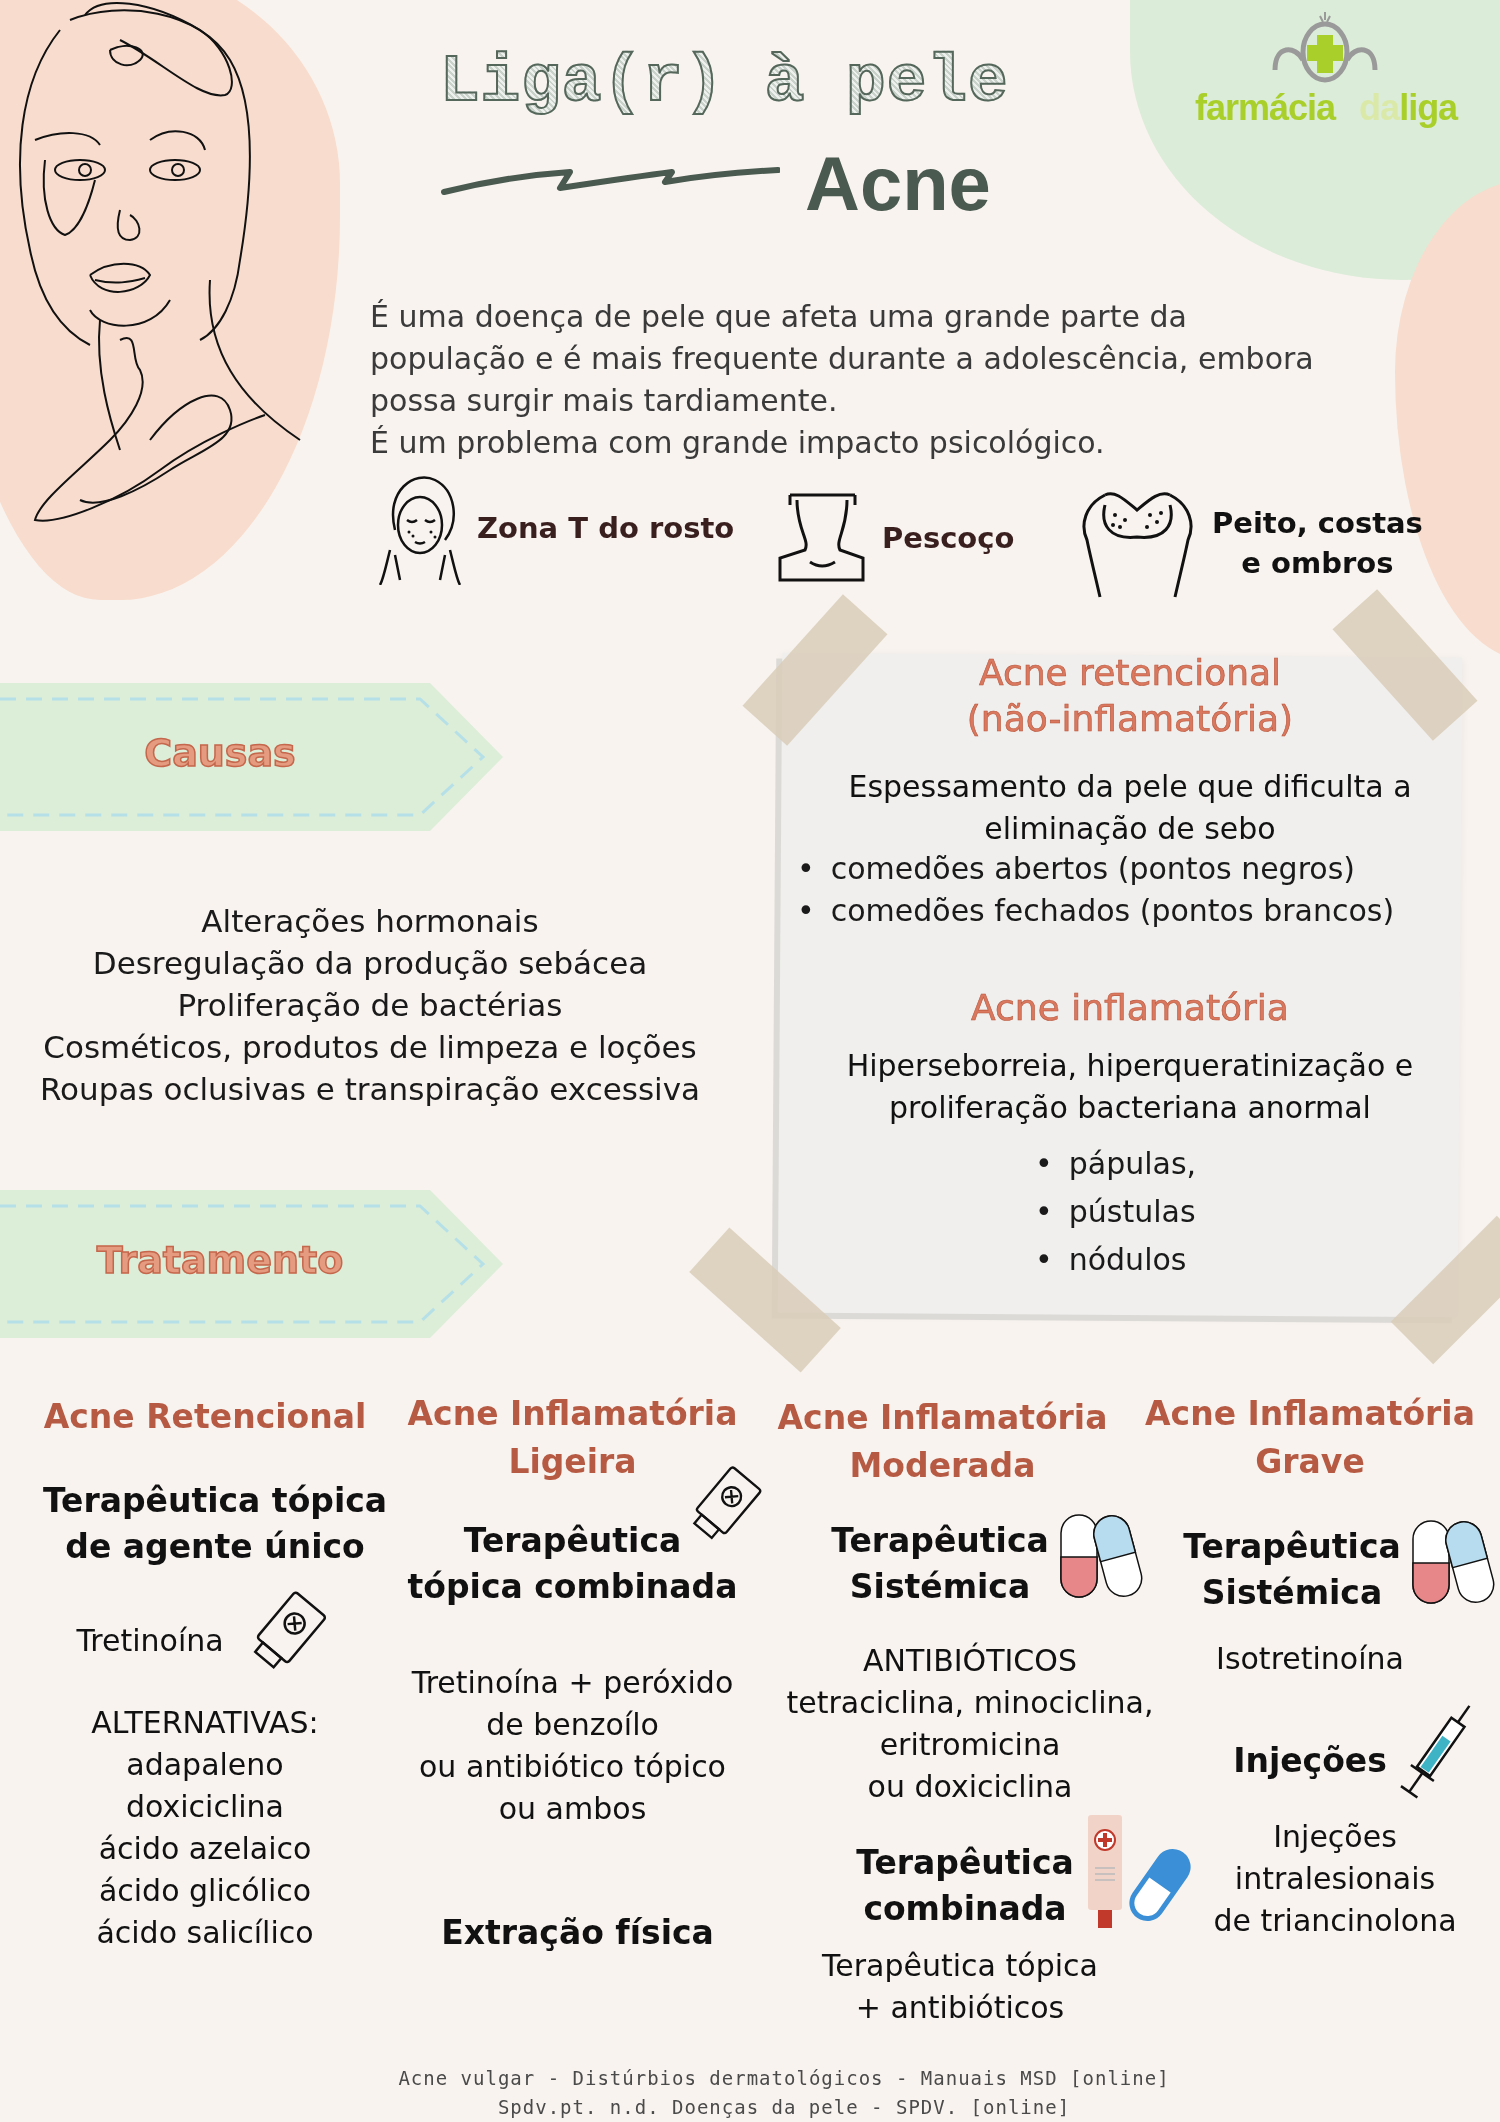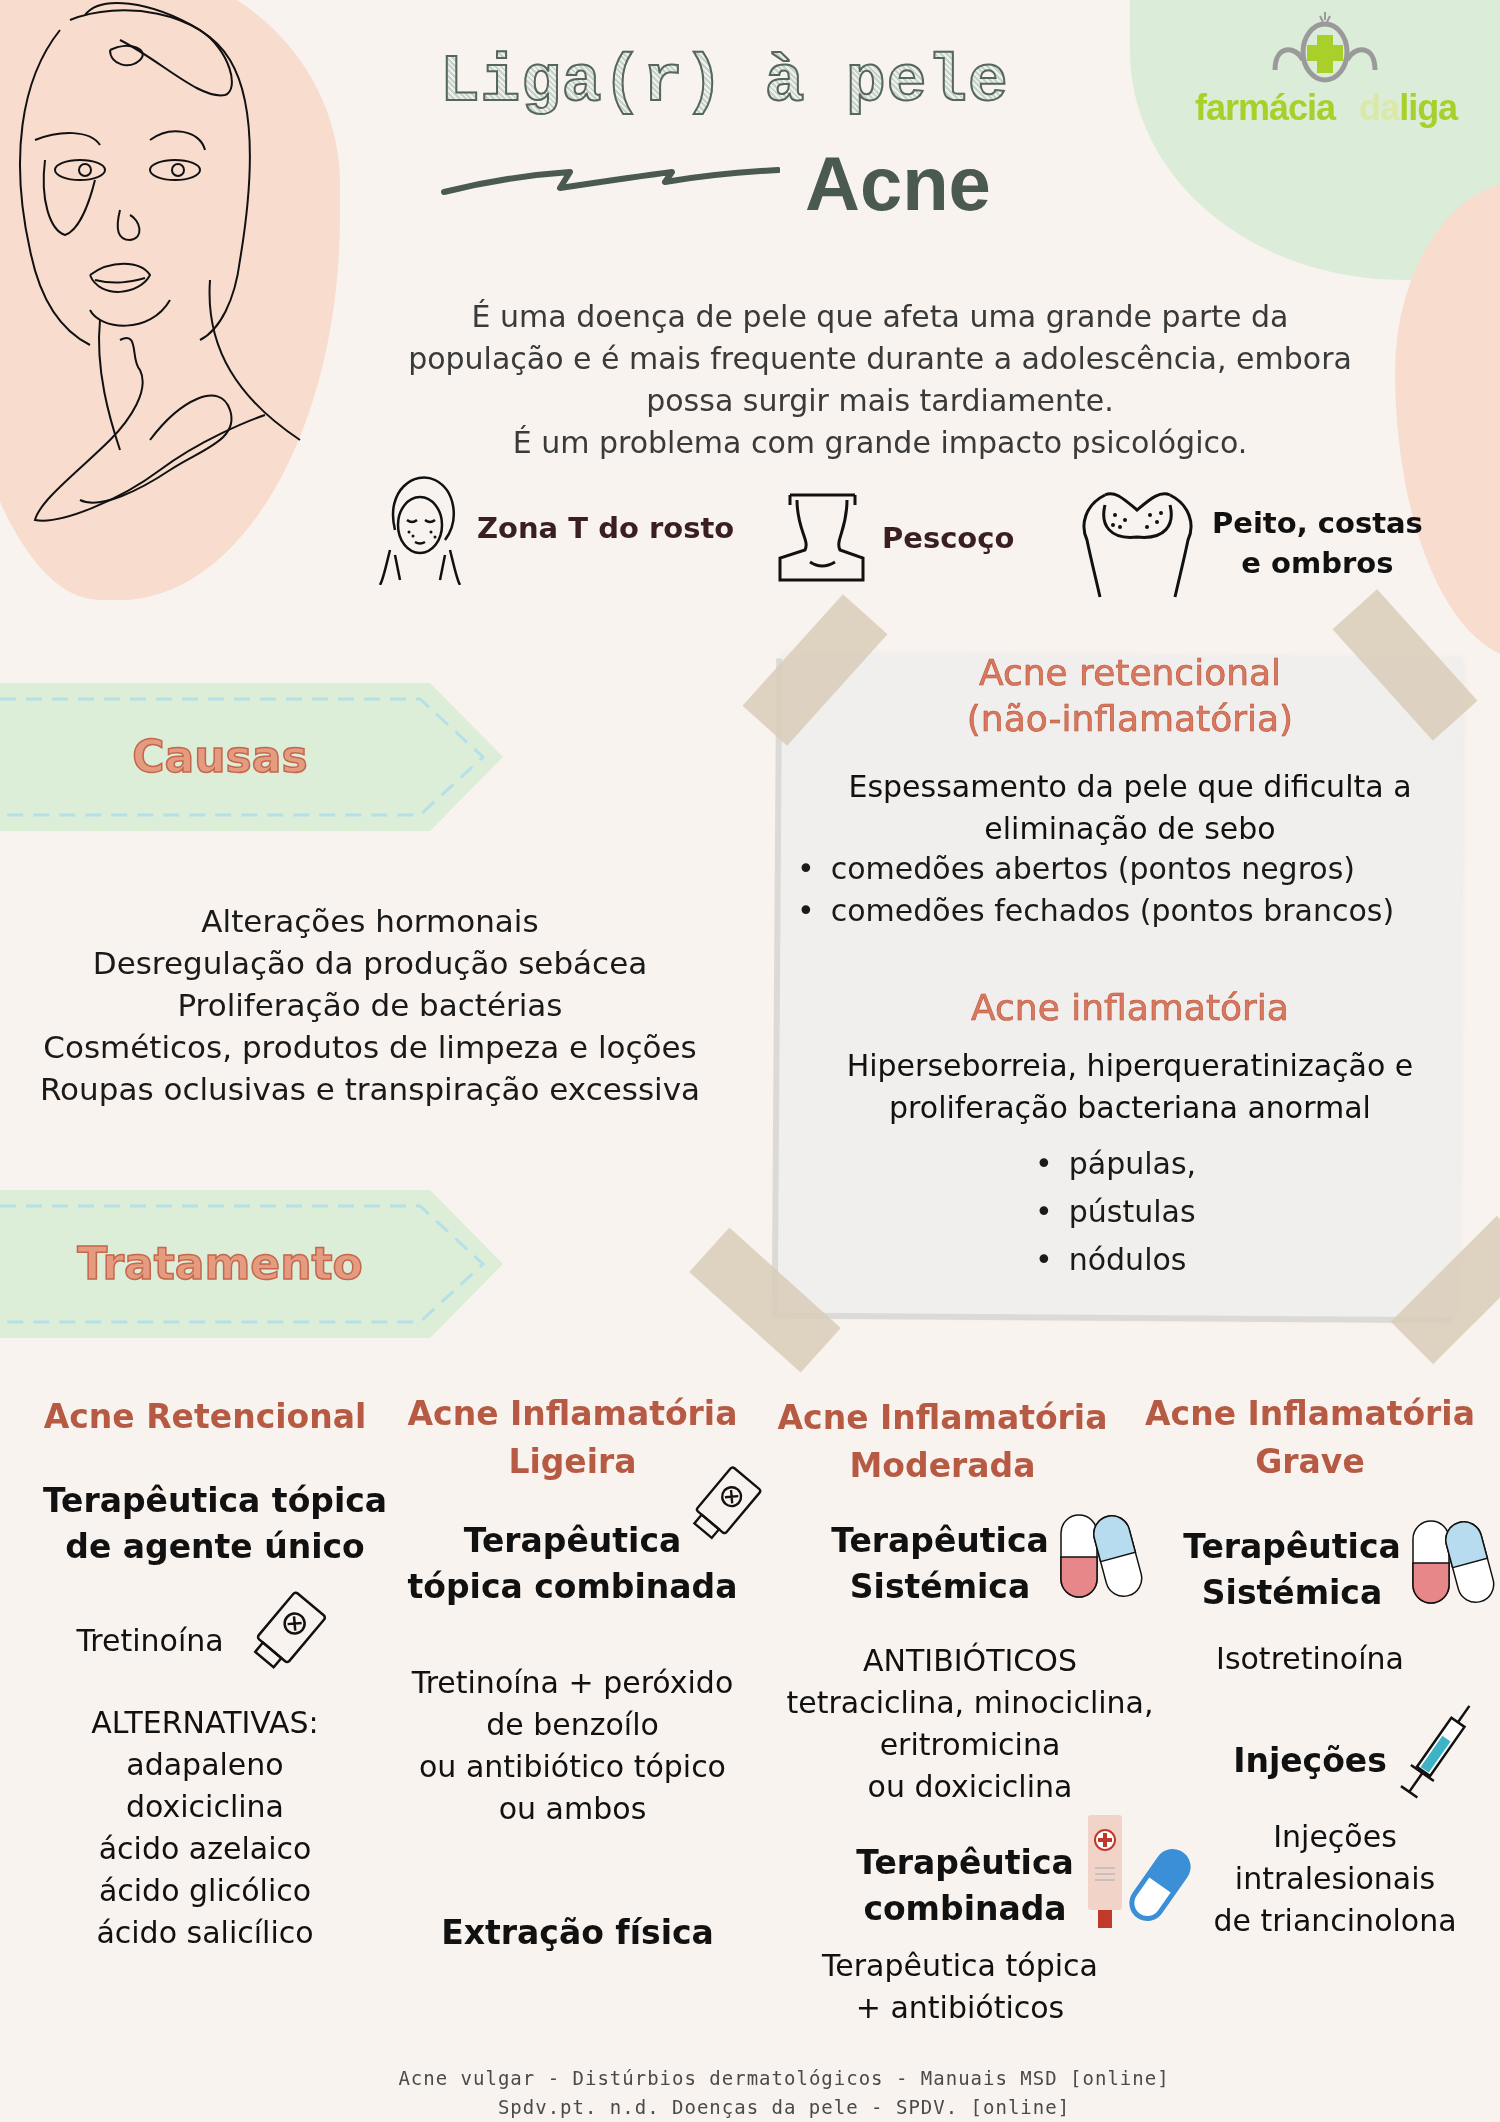--- a/index.html
+++ b/index.html
@@ -49,37 +49,37 @@
   .logo { left: 1195px; top: 10px; width: 260px; height: 120px; text-align: center; }
   .logo-mark { width: 120px; height: 75px; margin: 0 auto; }
   .logo-text {
     font-family: "Liberation Sans", sans-serif; font-weight: bold; font-size: 36px;
     color: #a9cf2a; letter-spacing: -1px; margin-top: -2px;
   }
   .logo-text .mid { color: #dbe9a8; margin-left: 24px; }
 
   
   .intro {
-    left: 370px; top: 296px; width: 1020px; text-align: center;
+    left: 370px; top: 296px; width: 1020px; 
     font-size: 30px; line-height: 42px; color: #3a3a3a;
   }
 
   .loc { display: flex; align-items: center; }
   .loc-label { font-weight: bold; font-size: 29px; color: #3a1f1f; }
   .loc1 { left: 375px; top: 470px; }
   .loc2 { left: 775px; top: 490px; }
   .loc3 { left: 1075px; top: 485px; }
   .loc3 .loc-label { text-align: center; line-height: 40px; color: #111; }
 
   
   .banner { left: 0; width: 505px; height: 148px; }
   .banner svg { position: absolute; left: 0; top: 0; }
   .banner-label {
     position: absolute; left: 0; width: 440px; top: 48px; text-align: center;
-    font-size: 44px; font-weight: bold; color: #e49b80;
+    font-size: 38px; font-weight: bold; color: #e49b80;
     -webkit-text-stroke: 1.5px #c5674c;
     font-family: "DejaVu Sans", sans-serif;
   }
   .banner-causas { top: 683px; }
   .banner-trat { top: 1190px; }
 
   .causas-list {
     left: 20px; top: 900px; width: 700px; text-align: center;
     font-size: 31px; line-height: 42px; color: #1a1a1a;
   }

